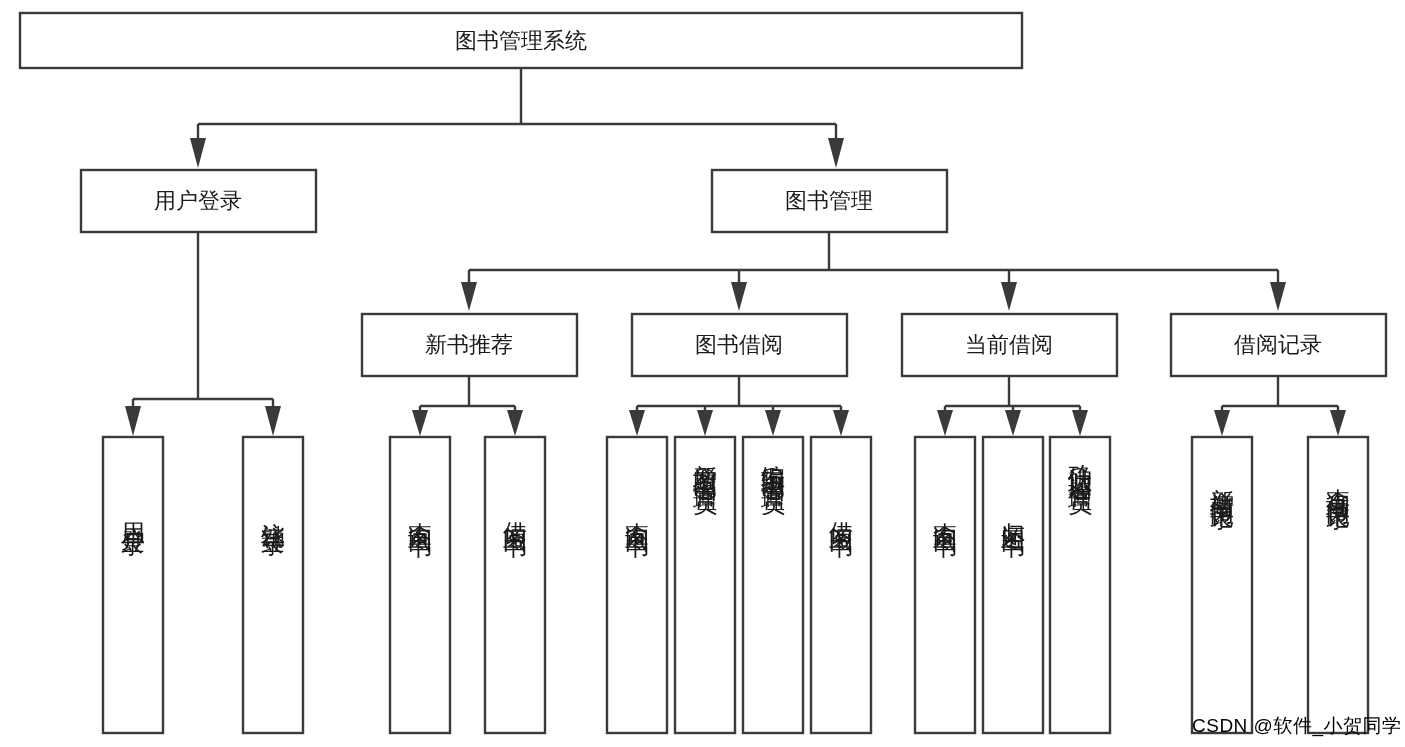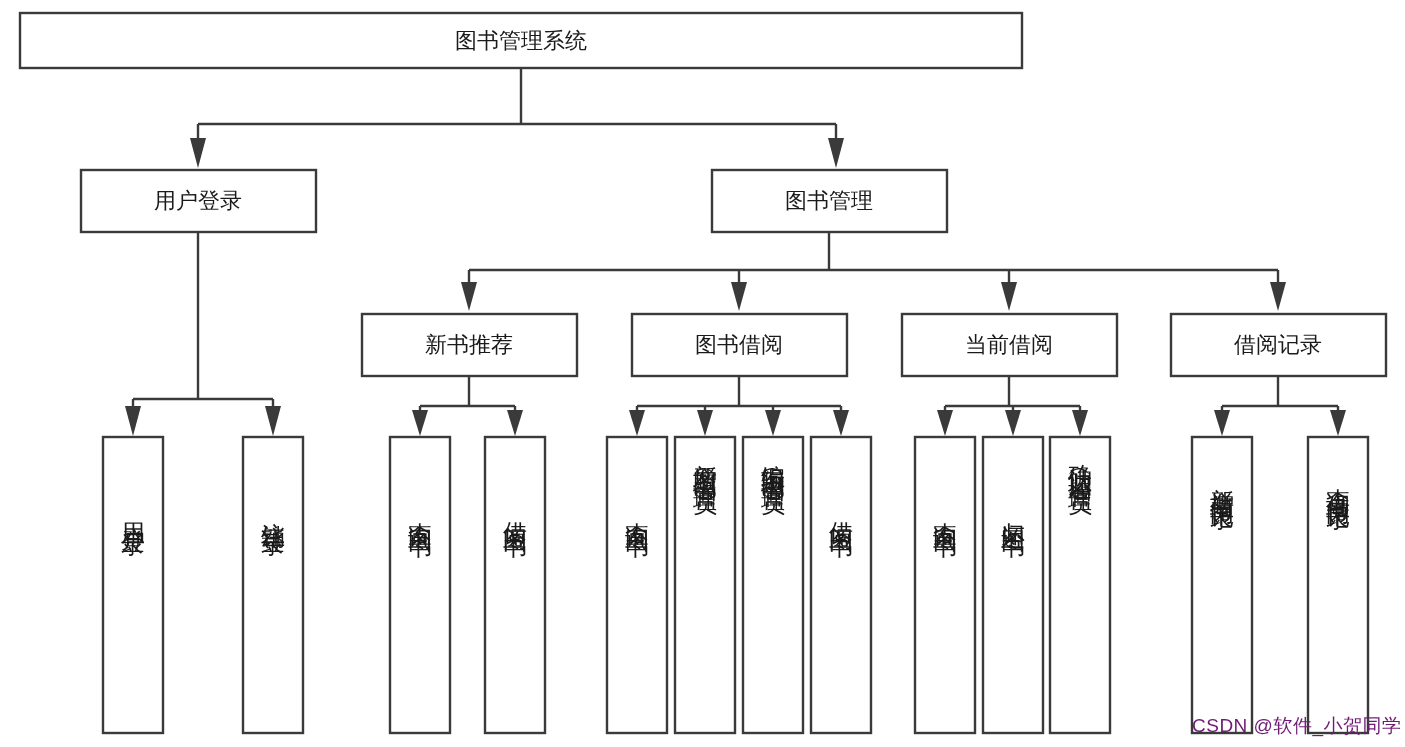--- a/index.html
+++ b/index.html
@@ -59,21 +59,21 @@
     letter-spacing: 4px;
     color: #1a1a1a;
     white-space: nowrap;
   }
   .watermark {
     position: absolute;
     left: 1192px;
     top: 713px;
     font-family: "Liberation Sans", "DejaVu Sans", sans-serif;
     font-size: 19px;
-    color: #701a75;
+    color: #000000;
     white-space: nowrap;
     letter-spacing: 0.5px;
   }
 </style>
 </head>
 <body>
 
 <div id="diagram-root">
 
   <svg width="1405" height="747" viewBox="0 0 1405 747">

